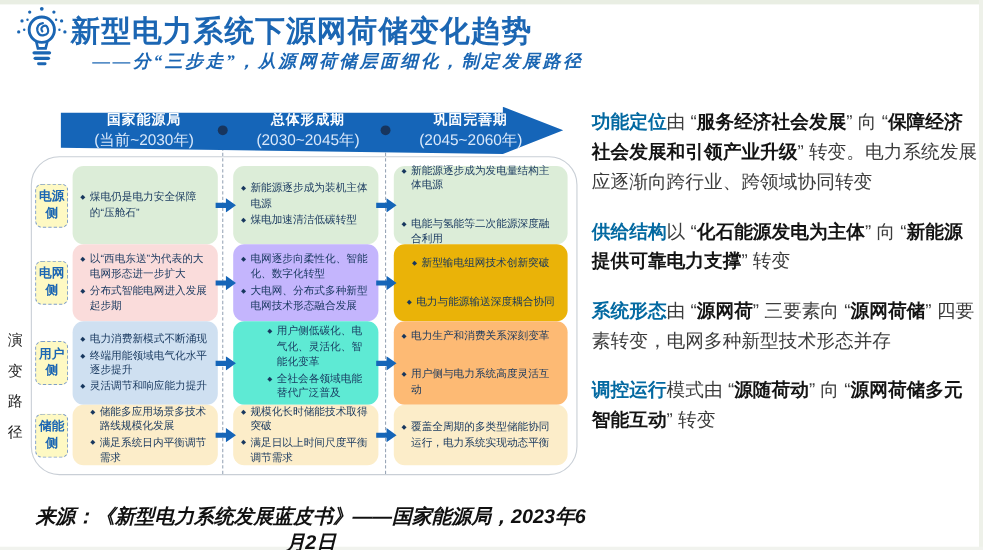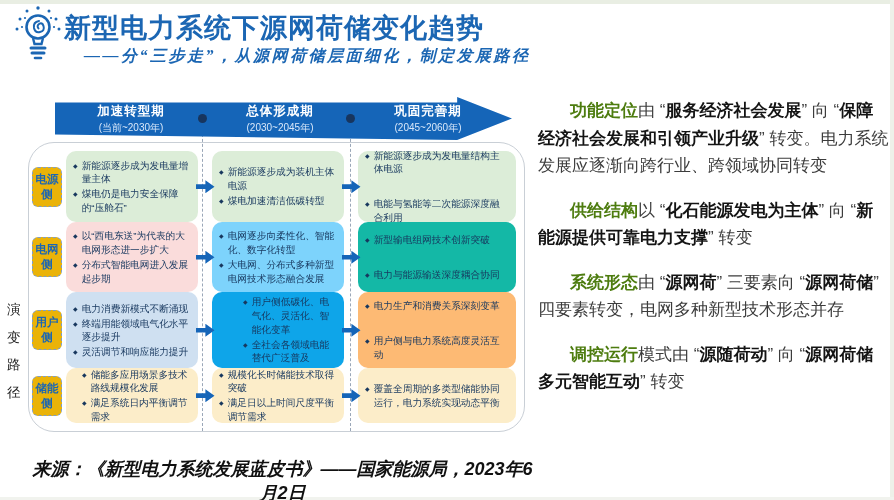--- a/index.html
+++ b/index.html
@@ -26,21 +26,21 @@
 
   
   .timeline {
     position:absolute; left:55px; top:97px; width:457px; height:43px;
     background:#1565b8; z-index:2;
     clip-path:polygon(0 13%, 88% 13%, 88% 0, 100% 50%, 88% 100%, 0 87%);
     display:grid; grid-template-columns:152px 146px 150px; align-items:center;
   }
   .phase { text-align:center; color:#fff; }
   .phase .p-name { font-size:12.5px; font-weight:700; letter-spacing:1px; }
-  .phase .p-period { font-size:10px; color:#d9e8fa; margin-top:1px; }
+  .phase .p-period { font-size:14px; color:#d9e8fa; margin-top:1px; }
   .tl-dot {
     position:absolute; width:9px; height:9px; border-radius:50%;
     background:#17355e; top:114px; z-index:3;
   }
   .col-divider {
     position:absolute; top:119px; height:312px; width:0;
     border-left:1.6px dashed #9aa7b8; z-index:1;
   }
 
   
@@ -54,41 +54,41 @@
     padding:8px 5px 8px 3px;
     display:flex; flex-direction:column; justify-content:space-between;
   }
   .m-row { display:flex; align-items:center; }
   .m-row.r1 { min-height:64px; } .m-row.r2 { min-height:70px; }
   .m-row.r3 { min-height:76px; } .m-row.r4 { min-height:50px; }
   .row-label {
     width:30px; margin-right:4px; flex:0 0 auto;
     border:1.5px dashed #7f9ec7; border-radius:6px;
     color:#1b66b3; font-weight:700; font-size:11.5px; line-height:1.3;
-    padding:4px 2px; text-align:center; word-break:break-all; background:#eab308;
+    padding:4px 2px; text-align:center; word-break:break-all; background:#fef9c3;
   }
   .m-cell {
     border-radius:10px; padding:5px 7px; align-self:stretch;
     display:flex; flex-direction:column; justify-content:center; gap:1px;
   }
   .m-cell.c1 { width:132px; flex:0 0 auto; }
   .m-cell.c2 { width:132px; flex:0 0 auto; }
   .m-cell.c3 { width:158px; flex:0 0 auto;gap:21px; }
   .bullet { display:flex; gap:4px; font-size:9.7px; line-height:1.42; color:#17375e; }
   .bullet .dot { font-size:6px; line-height:1; margin-top:4px; flex:0 0 auto; }
   .arrow-wrap { width:14px; flex:0 0 auto; display:flex; justify-content:center; }
   .flow-arrow {
     width:19px; height:13px; background:#1565b8; flex:0 0 auto;
     clip-path:polygon(0 32%, 52% 32%, 52% 0, 100% 50%, 52% 100%, 52% 68%, 0 68%);
   }
 
   
   .insights { position:absolute; left:538px; top:97px; width:352px; z-index:2; }
   .insights p { font-size:17px; line-height:1.62; color:#3c3c3c; margin-bottom:17px; }
-  .insights .kw { color:#4d7c0f; font-weight:700;margin-left:32px; }
+  .insights .kw { color:#0369a1; font-weight:700; }
   .insights .bd { color:#141414; font-weight:700;text-align:right; }
 
   
   .source {
     position:absolute; left:30px; top:457px; width:505px; text-align:center;
     font-size:18px; font-weight:700; font-style:italic; color:#111;
   }
 </style>
 </head>
 <body>
@@ -119,21 +119,21 @@
   <line x1="22" y1="53" x2="28" y2="53" stroke="#1b66b3" stroke-width="2.6" stroke-linecap="round"></line>
 </svg>
 <div class="page-title">新型电力系统下源网荷储变化趋势</div>
 <div class="page-subtitle">——分“三步走”，从源网荷储层面细化，制定发展路径</div>
 
 <div class="col-divider" style="left:202px"></div>
 <div class="col-divider" style="left:350px"></div>
 
 <div class="timeline">
   <div class="phase">
-    <div class="p-name">加速转型期</div>
+    <div class="p-name">国家能源局</div>
     <div class="p-period">(当前~2030年)</div>
   </div>
   <div class="phase">
     <div class="p-name">总体形成期</div>
     <div class="p-period">(2030~2045年)</div>
   </div>
   <div class="phase">
     <div class="p-name">巩固完善期</div>
     <div class="p-period">(2045~2060年)</div>
   </div>
@@ -142,24 +142,20 @@
 <div class="tl-dot" style="left:346px"></div>
 
 <div class="axis-label">演变路径</div>
 
 <div class="matrix" id="matrix-rows">
     <div class="m-row r1">
       <div class="row-label">电源侧</div>
       <div class="m-cell c1" style="background: rgb(220, 237, 216);">
         <div class="bullet">
           <span class="dot">◆</span>
-          <span>新能源逐步成为发电量增量主体</span>
-        </div>
-        <div class="bullet">
-          <span class="dot">◆</span>
           <span>煤电仍是电力安全保障的“压舱石”</span>
         </div>
       </div>
       <div class="arrow-wrap">
         <div class="flow-arrow"></div>
       </div>
       <div class="m-cell c2" style="background: rgb(220, 237, 216);">
         <div class="bullet">
           <span class="dot">◆</span>
           <span>新能源逐步成为装机主体电源</span>
@@ -191,34 +187,34 @@
           <span>以“西电东送”为代表的大电网形态进一步扩大</span>
         </div>
         <div class="bullet">
           <span class="dot">◆</span>
           <span>分布式智能电网进入发展起步期</span>
         </div>
       </div>
       <div class="arrow-wrap">
         <div class="flow-arrow"></div>
       </div>
-      <div class="m-cell c2" style="background: #7dd3fc;">
+      <div class="m-cell c2" style="background: #c4b5fd;">
         <div class="bullet">
           <span class="dot">◆</span>
           <span>电网逐步向柔性化、智能化、数字化转型</span>
         </div>
         <div class="bullet">
           <span class="dot">◆</span>
           <span>大电网、分布式多种新型电网技术形态融合发展</span>
         </div>
       </div>
       <div class="arrow-wrap">
         <div class="flow-arrow"></div>
       </div>
-      <div class="m-cell c3" style="background: #14b8a6;">
+      <div class="m-cell c3" style="background: #eab308; align-items: center;">
         <div class="bullet">
           <span class="dot">◆</span>
           <span>新型输电组网技术创新突破</span>
         </div>
         <div class="bullet">
           <span class="dot">◆</span>
           <span>电力与能源输送深度耦合协同</span>
         </div>
       </div>
     </div>
@@ -234,21 +230,21 @@
           <span>终端用能领域电气化水平逐步提升</span>
         </div>
         <div class="bullet">
           <span class="dot">◆</span>
           <span>灵活调节和响应能力提升</span>
         </div>
       </div>
       <div class="arrow-wrap">
         <div class="flow-arrow"></div>
       </div>
-      <div class="m-cell c2" style="background: #0ea5e9; padding-left: 31px;">
+      <div class="m-cell c2" style="background: #5eead4; padding-left: 31px;">
         <div class="bullet">
           <span class="dot">◆</span>
           <span>用户侧低碳化、电气化、灵活化、智能化变革</span>
         </div>
         <div class="bullet">
           <span class="dot">◆</span>
           <span>全社会各领域电能替代广泛普及</span>
         </div>
       </div>
       <div class="arrow-wrap">

